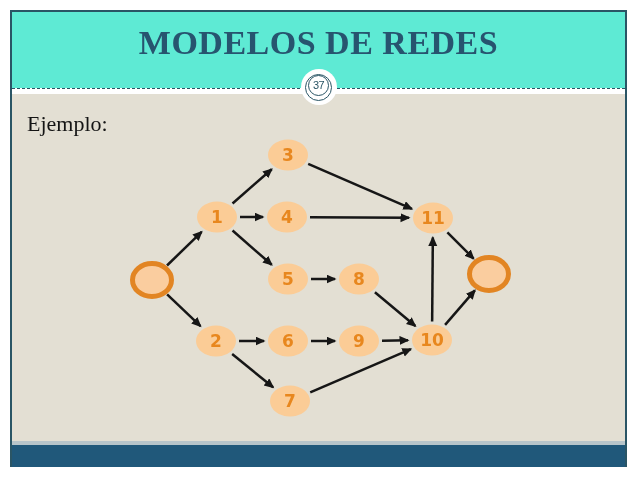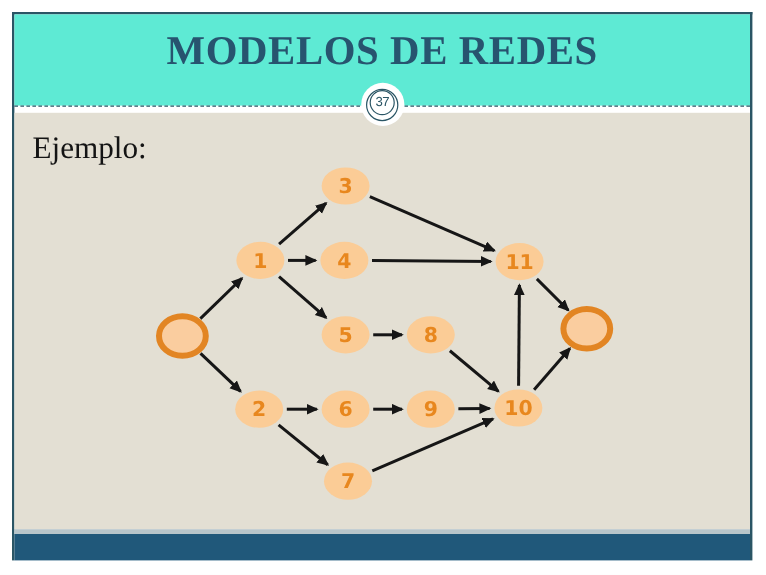--- a/index.html
+++ b/index.html
@@ -42,21 +42,21 @@
   .badge-num{
     font-family:"Liberation Sans", sans-serif; font-size:11px;
     color:var(--c-badge,#2A5565); letter-spacing:-0.5px;
   }
   .content{
     position:absolute; left:0; right:0; top:82px; height:347px;
     background:var(--c-content-bg,#E3DFD3);
   }
   .body-label{
     position:absolute; left:15px; top:96px; margin:0;
-    font-size:26px; line-height:32px; color:var(--c-body-text,#141414);
+    font-size:22px; line-height:32px; color:var(--c-body-text,#141414);
     font-family:"Liberation Serif", serif; z-index:2;
   }
   .footer-strip{
     position:absolute; left:0; right:0; top:429px; height:4px;
     background:var(--c-footer-strip,#B7C5CA);
   }
   .footer-bar{
     position:absolute; left:0; right:0; top:433px; height:22px;
     background:var(--c-footer-bar,#20587A);
   }

